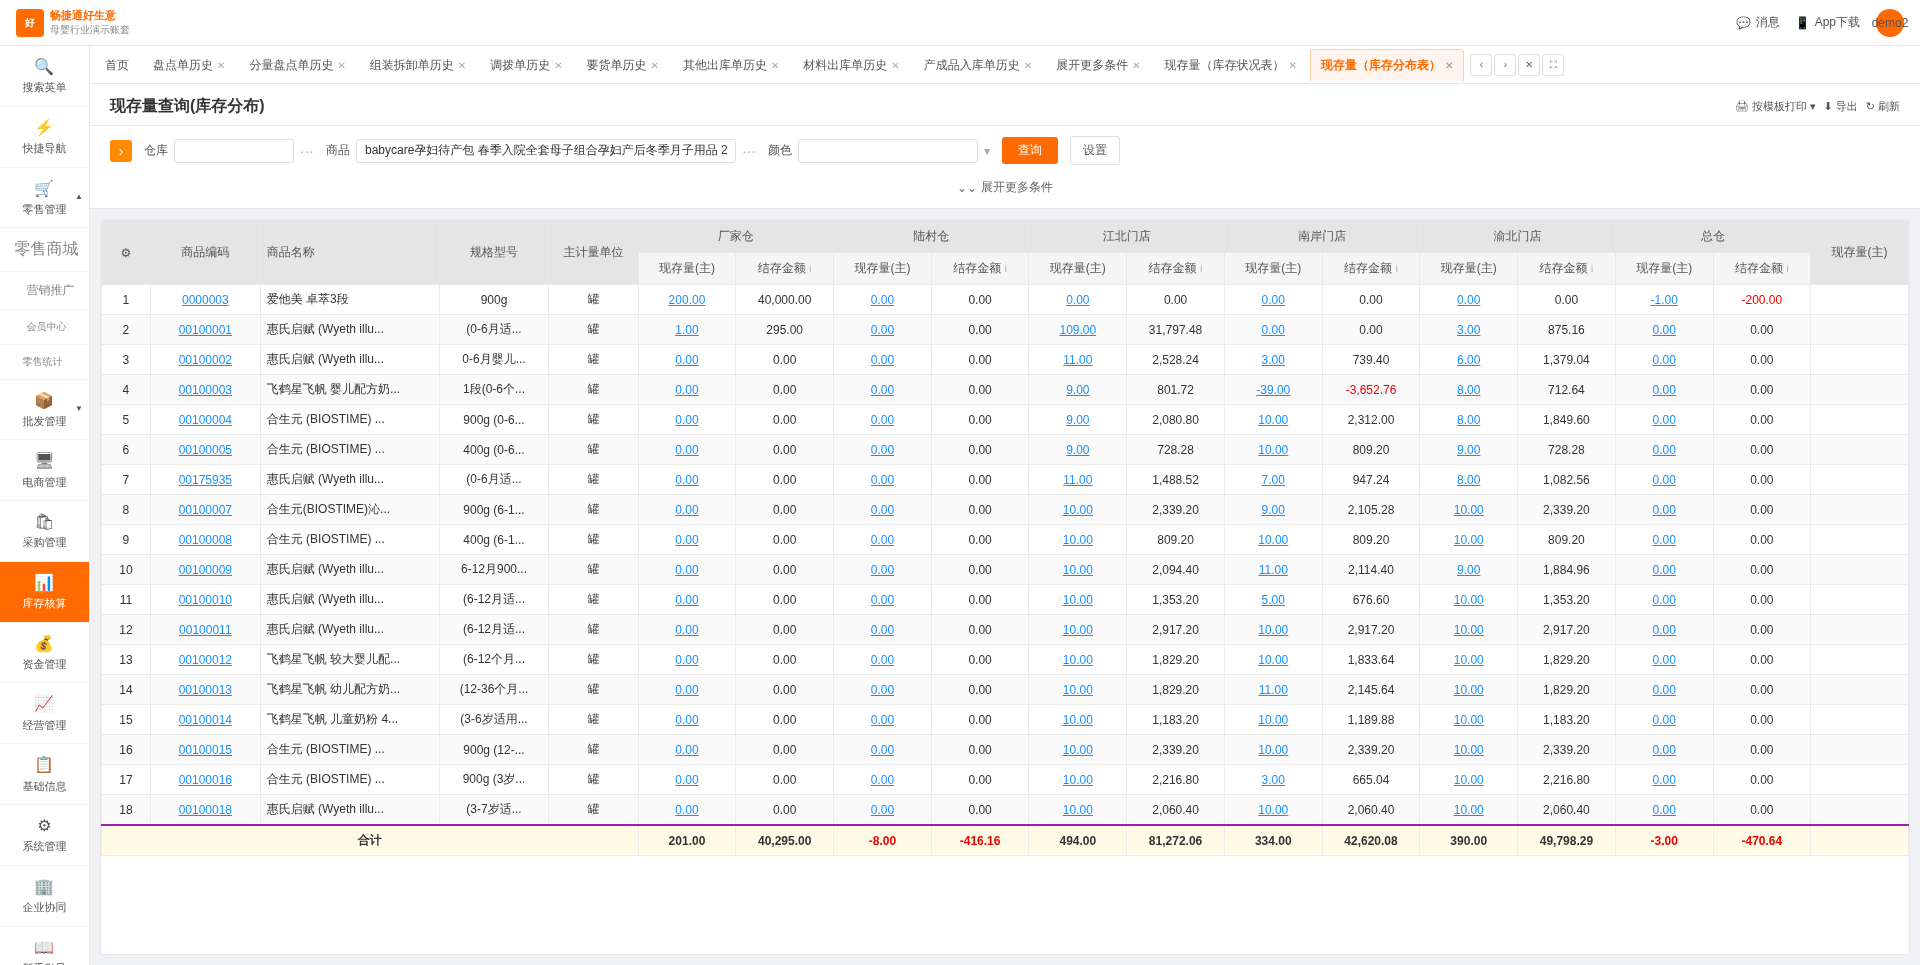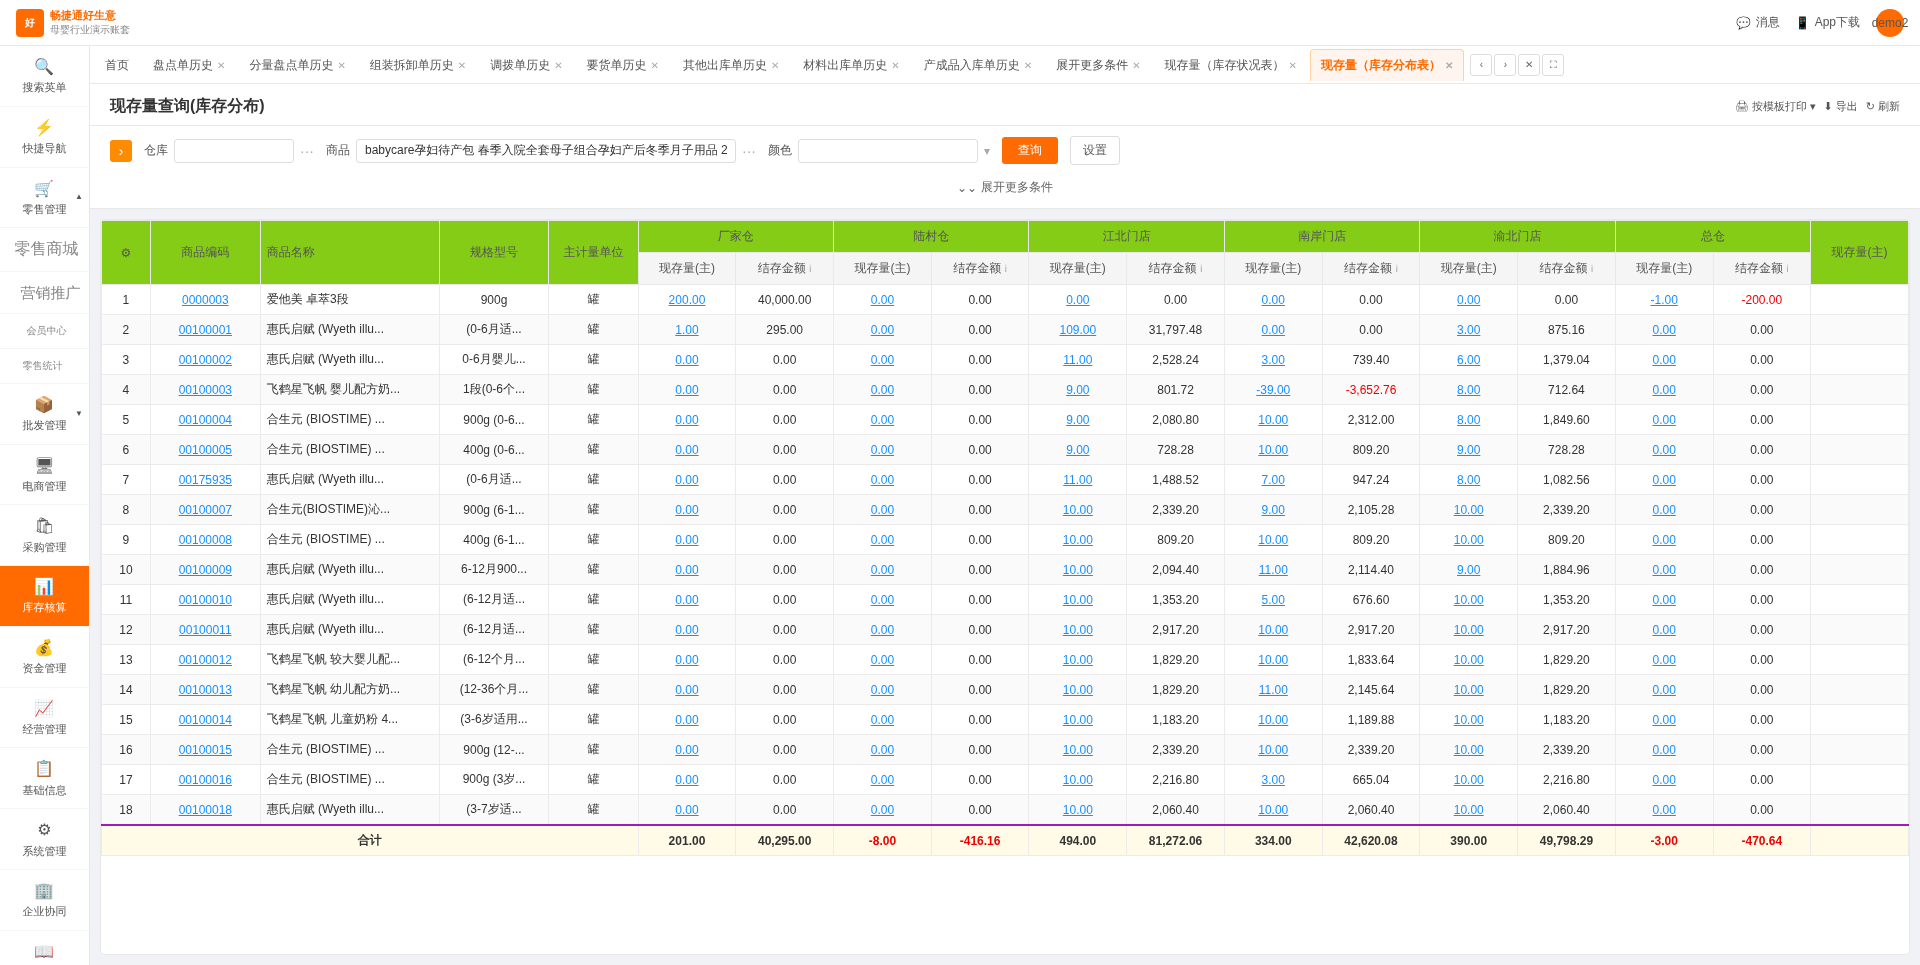--- a/index.html
+++ b/index.html
@@ -189,21 +189,21 @@
       border: 1px solid #e8e8e8;
       padding: 7px 6px;
       text-align: center;
       font-weight: 500;
       color: #555;
       white-space: nowrap;
       position: sticky;
       top: 0;
       z-index: 10;
     }
-    thead tr:first-child th { background: #84cc16; }
+    thead tr:first-child th { background: #e5e5e5; }
     tbody tr td {
       border: 1px solid #ebebeb;
       padding: 6px 6px;
       text-align: center;
       color: #333;
       white-space: nowrap;
     }
     tbody tr:nth-child(even) td { background: #fafafa; }
     tbody tr.summary-row td { background: #fffbe6; font-weight: bold; border-top: 2px solid #a21caf; }
     .col-seq { width: 40px; }
@@ -267,21 +267,21 @@
       <span>快捷导航</span>
     </div>
     <div class="sidebar-item has-sub">
       <span class="sidebar-icon">🛒</span>
       <span>零售管理</span>
       <span class="sidebar-sub-indicator">▲</span>
     </div>
     <div class="sidebar-item" style="padding-left:8px;font-size:16px;color:#888;">
       <span>零售商城</span>
     </div>
-    <div class="sidebar-item" style="padding-left:16px;font-size:15px;color:#888;">
+    <div class="sidebar-item" style="padding-left:16px;font-size:12px;color:#888;">
       <span>营销推广</span>
     </div>
     <div class="sidebar-item" style="padding-left:8px;font-size:10px;color:#888;">
       <span>会员中心</span>
     </div>
     <div class="sidebar-item" style="padding-left:0;font-size:10px;color:#888;">
       <span>零售统计</span>
     </div>
     <div class="sidebar-item has-sub">
       <span class="sidebar-icon">📦</span>

